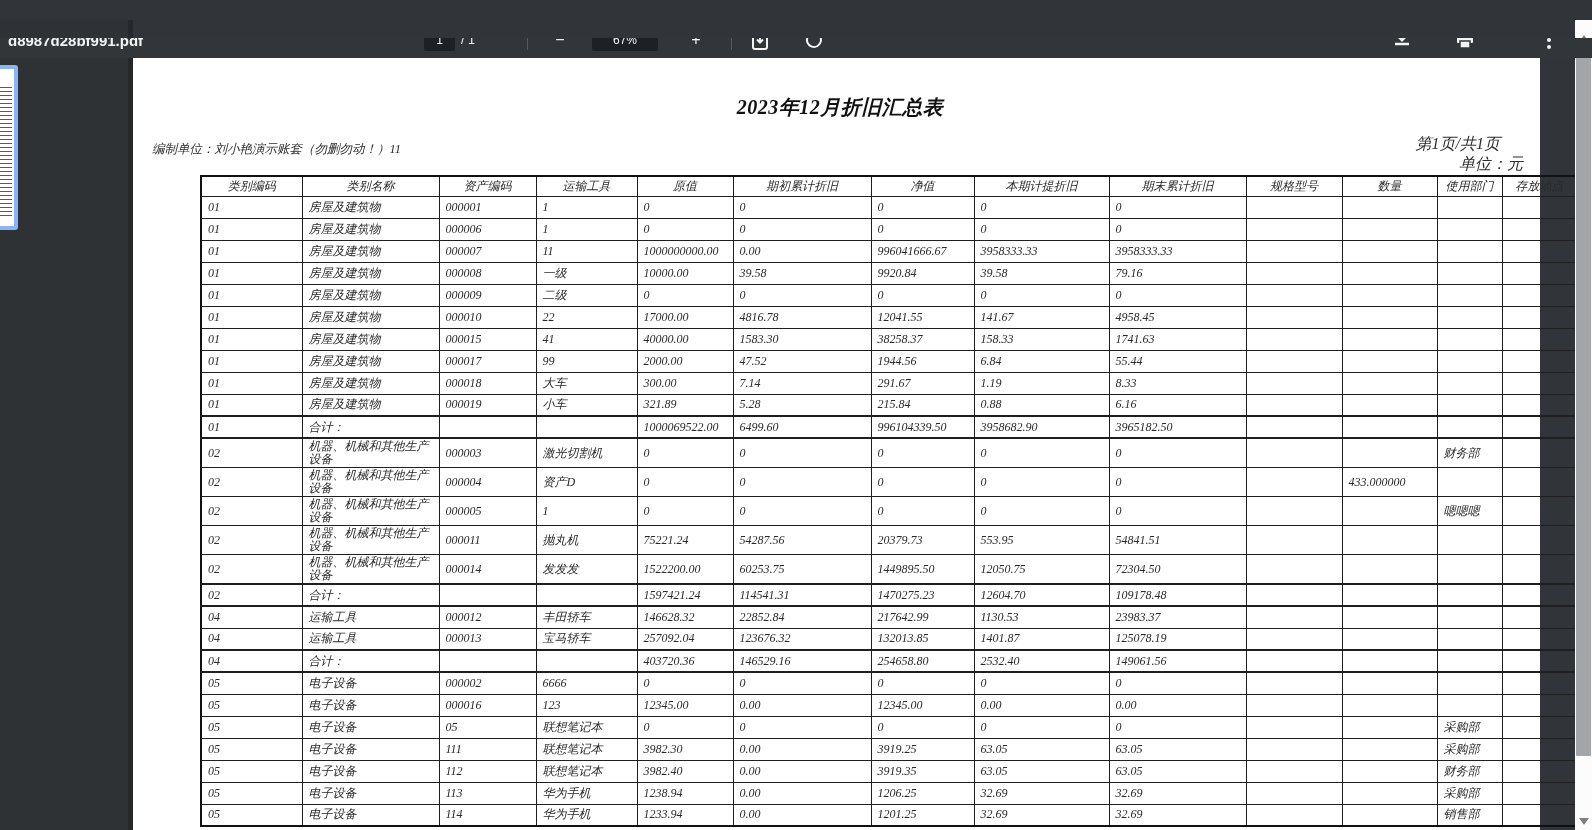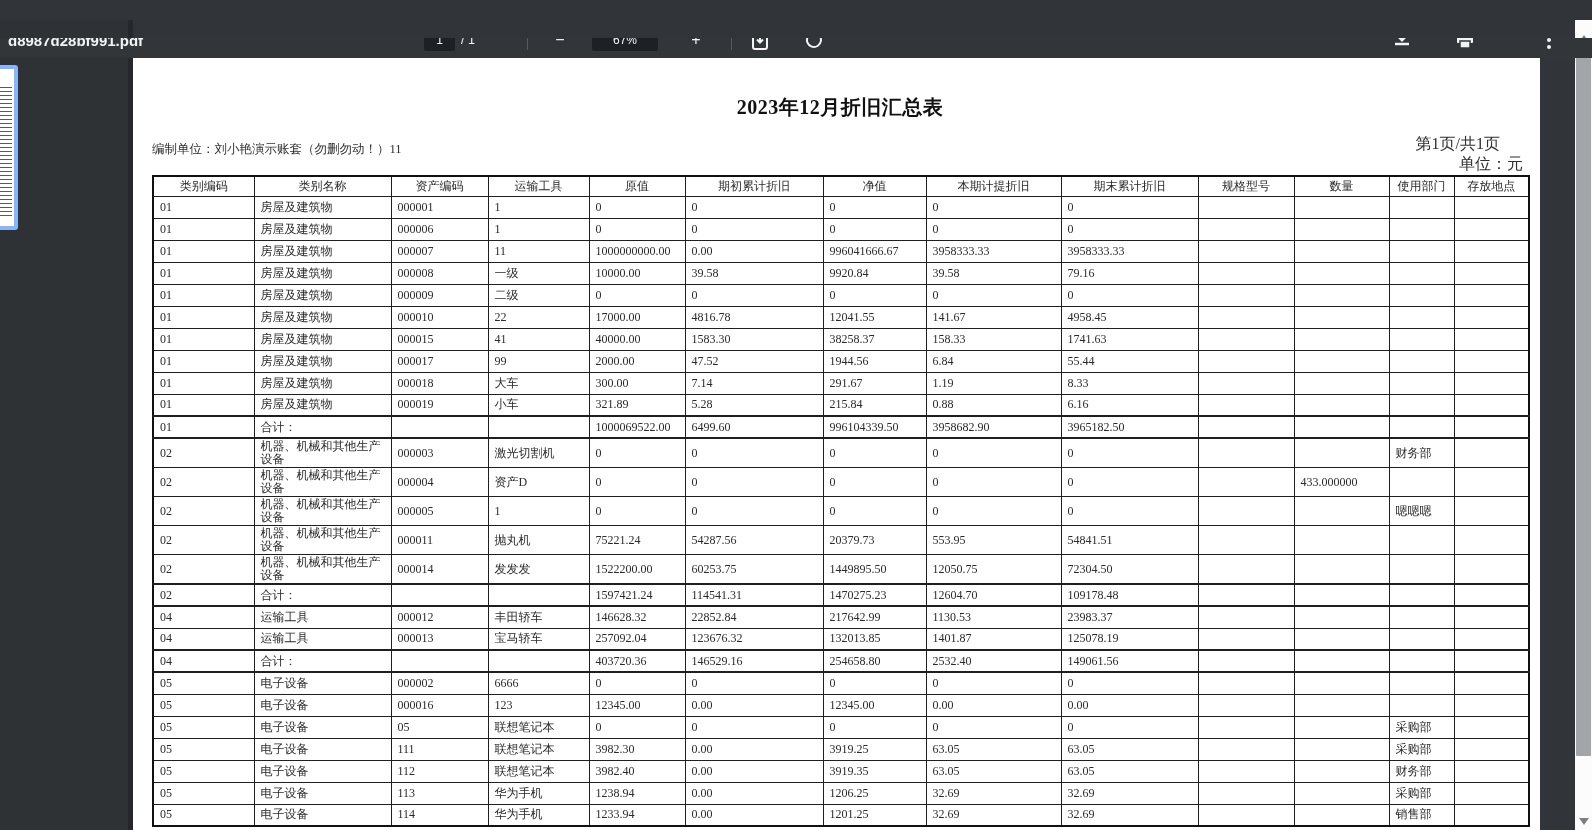--- a/index.html
+++ b/index.html
@@ -22,21 +22,21 @@
                  font-size:16px; text-align:center; line-height:24px; background:none; border:none; }
   .tb-zoombox { position:absolute; left:592px; width:66px; height:22px; background:#1e2123;
                 border-radius:2px; color:#f1f3f4; text-align:center; line-height:22px; font-size:12px; }
   .tb-zoom-in { position:absolute; left:684px; width:24px; height:24px; color:#f1f3f4;
                 font-size:16px; text-align:center; line-height:24px; background:none; border:none; }
   .tb-icon { position:absolute; width:24px; height:24px; background:none; border:none;
              display:flex; align-items:center; justify-content:center; }
   .tb-icon svg { display:block; }
 
   
-  .viewer { position:absolute; left:0; top:20px; width:1592px; height:810px; background:#31353a; }
+  .viewer { position:absolute; left:0; top:20px; width:1592px; height:810px; background:#31353a;font-style:italic; }
   .sidebar { position:absolute; left:0; top:0; width:128px; height:810px; background:#2e3235; }
   .seam { position:absolute; left:128px; top:0; width:5px; height:810px; background:#24282b; }
   .thumb { position:absolute; left:-6px; top:45px; width:24px; height:165px;
            border:4px solid #8ab4f8; border-radius:3px; background:#fff; overflow:hidden; }
   .thumb-lines { position:absolute; left:2px; top:18px; right:2px; bottom:10px;
                  background:repeating-linear-gradient(#5a5a5a 0 1.5px, #fff 1.5px 4px); }
 
   
   .scrollbar { position:absolute; right:0; top:0; width:17px; height:810px; background:#fcfcfc; }
   .sb-arrow { position:absolute; left:0; width:17px; height:17px; display:flex;
@@ -58,21 +58,21 @@
   .doc-pageinfo { position:absolute; right:40px; top:94px; font-size:16px; }
   .doc-prepared { position:absolute; left:19px; top:101px; font-size:12.5px; }
   .doc-unit { position:absolute; right:17px; top:114px; font-size:16px; }
 
   table.dep { position:absolute; left:19px; top:135px; width:1376px;
               border-collapse:collapse; table-layout:fixed;
               font-size:12px; color:#2a2a2a; }
   table.dep th, table.dep td { border:1px solid #1f1f1f; overflow:hidden;
                                padding:1px 4px 1px 6px; line-height:13px; vertical-align:middle;
                                text-align:left; font-weight:normal; white-space:normal; word-break:break-all; }
-  table.dep { border:2px solid #111; }
+  table.dep { border:2px solid #111;margin-left:48px; }
   table.dep th { text-align:center; height:20px; padding:1px 2px; }
   table.dep td { height:22px; }
   table.dep tr.total td { border-top-width:2px; border-bottom-width:2px; }
 </style>
 </head>
 <body>
 
 <div class="toolbar">
   <div class="toolbar-inner">
     <span class="tb-filename">d8987d28bf991.pdf</span>

